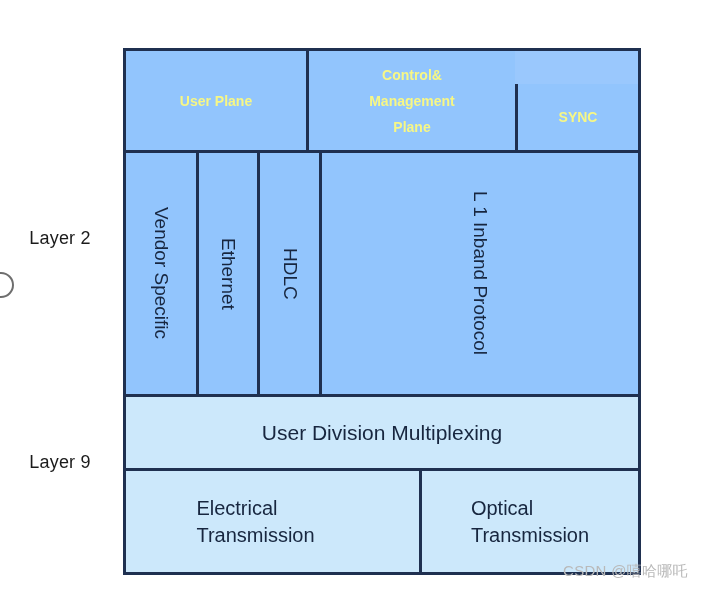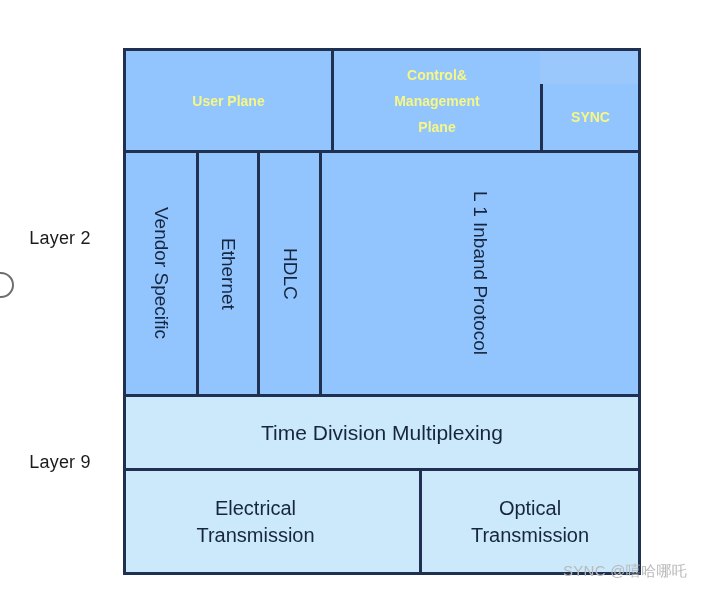--- a/index.html
+++ b/index.html
@@ -69,21 +69,21 @@
     font-size: 14px;
     line-height: 26px;
     display: flex;
     align-items: center;
     justify-content: center;
     text-align: center;
     box-sizing: border-box;
     padding: 0 6px;
   }
   .plane-cell + .plane-cell { border-left: 3px solid #1f3050; }
-  #cell-user-plane    { width: 205px; }
+  #cell-user-plane    { width: 180px; }
   #cell-control-plane { width: 209px; }
   #cell-sync          { flex: 1 1 auto; margin-top: 33px; }
 
   
   #layer2-row {
     height: 244px;
     border-bottom: 3px solid #1f3050;
   }
   .l2-cell {
     background: #92c5fd;
@@ -130,21 +130,21 @@
     flex: 1 1 auto;
     background: #cce8fb;
   }
   .tx-cell {
     color: #17263f;
     font-size: 20px;
     line-height: 27px;
     display: flex;
     align-items: center;
     justify-content: center;
-    text-align: center;
+    text-align: left;
     box-sizing: border-box;
   }
   #cell-electrical { width: 259px; }
   #cell-optical    { flex: 1 1 auto; border-left: 3px solid #1f3050; margin-left: 34px; }
 
   
   #watermark {
     position: absolute;
     left: 563px;
     top: 562px;
@@ -178,23 +178,23 @@
     </div>
     <div class="l2-cell" id="cell-hdlc">
       <span class="vtext">HDLC</span>
     </div>
     <div class="l2-cell" id="cell-l1-inband">
       <span class="vtext">L 1 Inband Protocol</span>
     </div>
   </div>
 
   <div class="row" id="tdm-row">
-    <div id="cell-tdm">Time Division Multiplexing</div>
+    <div id="cell-tdm">User Division Multiplexing</div>
   </div>
 
   <div class="row" id="transmission-row">
     <div class="tx-cell" id="cell-electrical">Electrical<br>Transmission</div>
     <div class="tx-cell" id="cell-optical">Optical<br>Transmission</div>
   </div>
 
 </div>
 
-<div id="watermark">SYNC @嘻哈哪吒</div>
+<div id="watermark">CSDN @嘻哈哪吒</div>
 
 </body></html>

